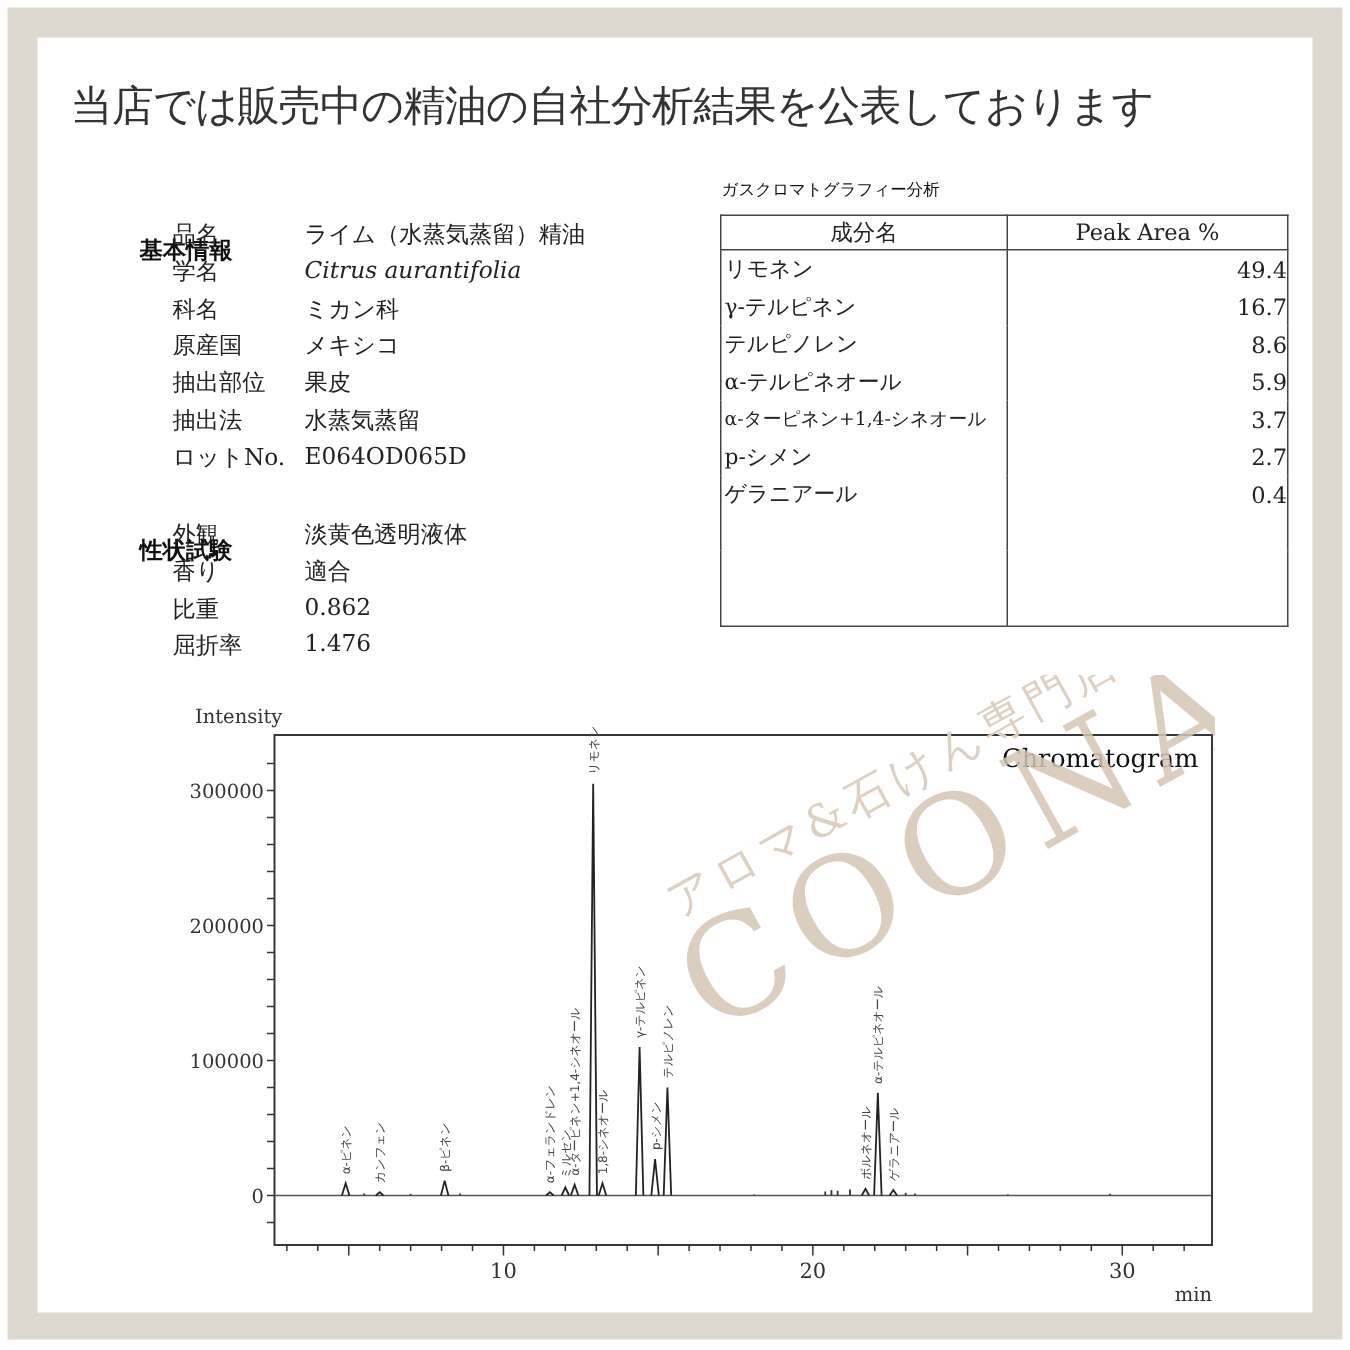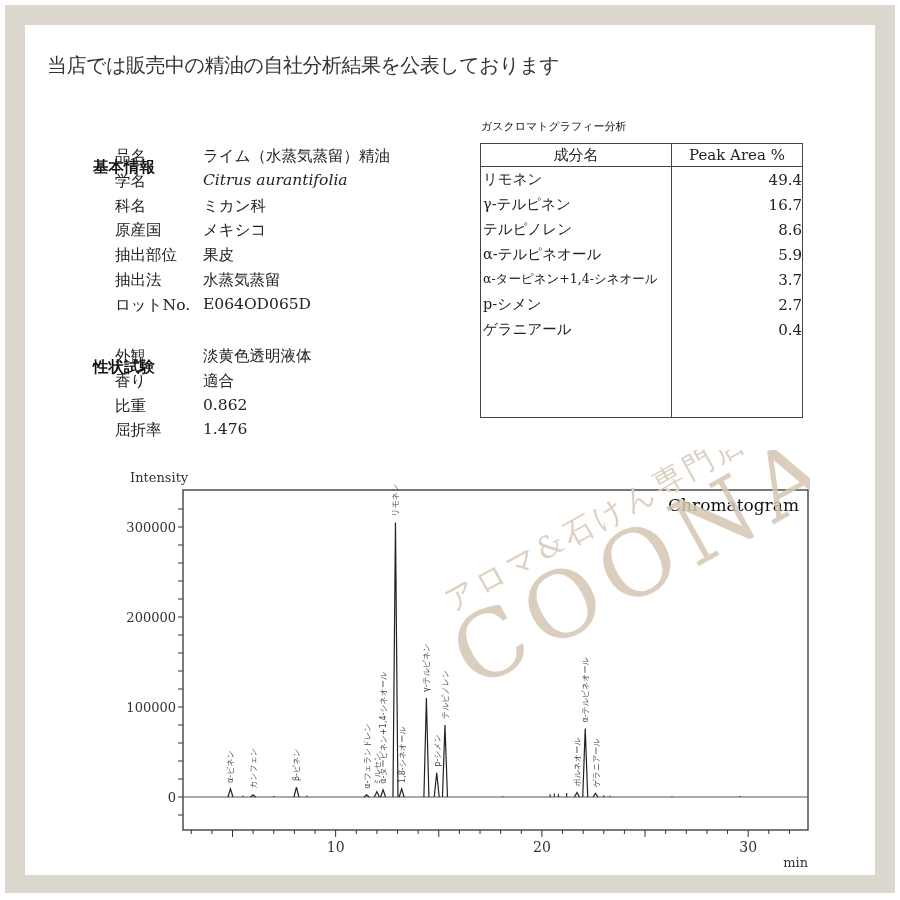--- a/index.html
+++ b/index.html
@@ -1,28 +1,28 @@
 <!DOCTYPE html>
 <html><head>
 <meta charset="utf-8">
 <style>
   html, body { margin:0; padding:0; background:#ffffff; }
   body { width:900px; height:900px; position:relative; overflow:hidden;
          font-family:"DejaVu Serif","Liberation Serif",serif; color:#222; }
   .frame { position:absolute; left:5px; top:5px; width:890px; height:888px; background:#ddd8cf; }
   .inner { position:absolute; left:25px; top:25px; width:850px; height:850px; background:#fff; }
   .headline { position:absolute; left:47px; top:52px; font-family:Liberation Serif, serif;
-              font-size:20px; color:#333; letter-spacing:-0.5px; }
+              font-size:28px; color:#333; letter-spacing:-0.5px; }
   .sec-title { position:absolute; font-size:15.5px; font-weight:bold; color:#111;margin-top:36px; }
   .info-row { position:absolute; font-size:15.5px; color:#222; }
   .info-row .lbl { position:absolute; left:0; white-space:nowrap; }
   .info-row .val { position:absolute; left:88px; white-space:nowrap; }
   .info-row .val.italic { font-style:italic; }
   .gc-title { position:absolute; left:481px; top:119px; font-size:11px; color:#111; }
-  table.gc { position:absolute; left:480px; top:143px; width:323px; border-collapse:collapse;
+  table.gc { position:absolute; left:480px; top:143px; width:379px; border-collapse:collapse;
              border:1.5px solid #444; font-size:15px; }
   table.gc th { font-weight:normal; border:1.5px solid #444; height:22px; padding:0; }
   table.gc td { padding:0 0 0 2px; height:25px; }
   table.gc td.v { text-align:right; border-left:1.5px solid #444; padding:0; }
   table.gc td.nm { width:188px; white-space:nowrap; font-size:14.5px; }
   table.gc td.nm.small { font-size:12.5px; }
   .chart { position:absolute; left:110px; top:460px; width:720px; height:420px; }
   .watermark { position:absolute; left:430px; top:450px; width:380px; height:260px; pointer-events:none; }
 </style>
 </head>

